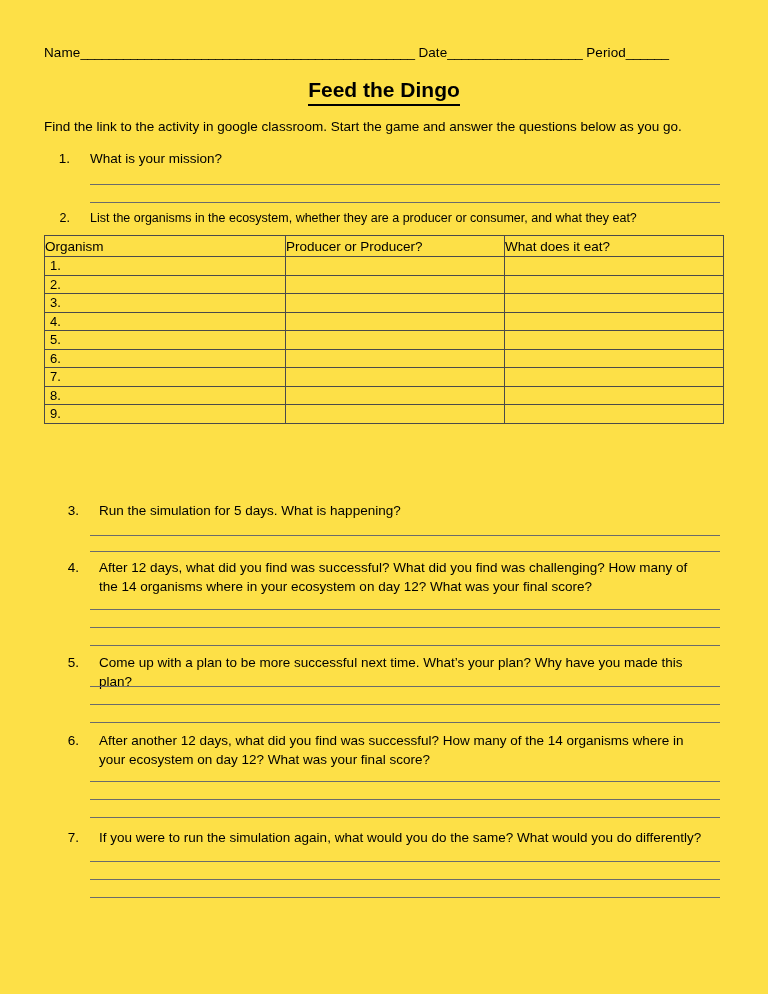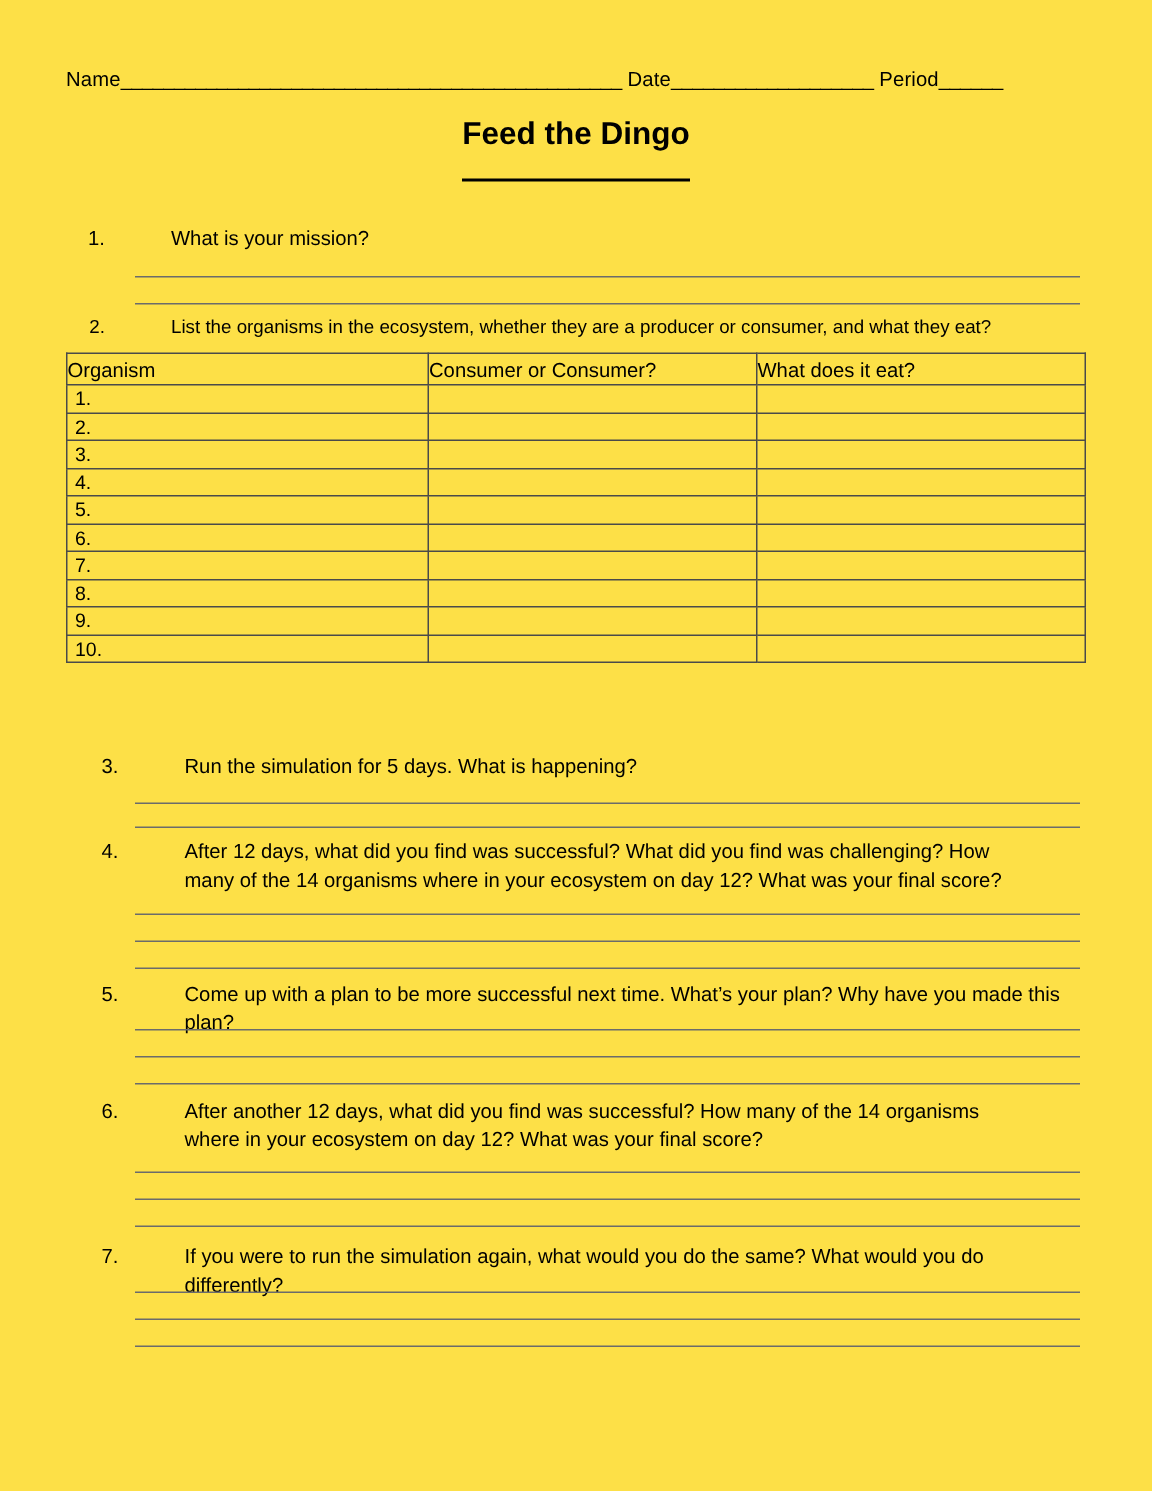--- a/index.html
+++ b/index.html
@@ -42,21 +42,21 @@
     left: 0;
     top: 77px;
     width: 768px;
     text-align: center;
     font-size: 21px;
     font-weight: bold;
     line-height: 26px;
   }
   .title span {
     border-bottom: 2px solid #000;
-    padding-bottom: 18px;
+    padding-bottom: 3px;
   }
 
   
   .intro {
     position: absolute;
     left: 44px;
     top: 118px;
     width: 690px;
     font-size: 13.5px;
     line-height: 18px;
@@ -70,21 +70,21 @@
   }
   .q .num {
     position: absolute;
     left: 0;
     top: 0;
     width: 26px;
     text-align: right;
   }
   .q .txt {
     display: block;
-    margin-left: 70px;
+    margin-left: 46px;
   }
 
   
   .ansline {
     position: absolute;
     left: 90px;
     width: 630px;
     height: 0;
     border-top: 1.3px solid #6b6b6b;
   }
@@ -131,20 +131,21 @@
   <div class="namerow">
     <span class="lbl">Name</span><span class="rule">_______________________________________________</span>
     <span class="lbl">Date</span><span class="rule">___________________</span>
     <span class="lbl">Period</span><span class="rule">______</span>
   </div>
 
   <div class="title">
     <span>Feed the Dingo</span>
   </div>
 
+  <div class="intro">Find the link to the activity in google classroom. Start the game and answer the questions below as you go.</div>
 
   <div class="q" style="left:44px; top:149px; width:676px;">
     <span class="num">1.</span>
     <span class="txt">What is your mission?</span>
   </div>
   <div class="ansline" style="top:184px;"></div>
   <div class="ansline" style="top:202px;"></div>
 
   <div class="q" style="left:44px; top:209px; width:676px; font-size:12.5px;">
     <span class="num">2.</span>
@@ -153,21 +154,21 @@
 
   <table class="orgtable">
     <colgroup>
         <col class="c1">
         <col class="c2">
         <col class="c3">
       </colgroup>
     <thead>
       <tr>
         <th>Organism</th>
-        <th>Consumer or Consumer?</th>
+        <th>Producer or Producer?</th>
         <th>What does it eat?</th>
       </tr>
     </thead>
     <tbody>
       <tr>
           <td class="idx">1.</td>
           <td></td>
           <td></td>
         </tr>
       <tr>
@@ -203,25 +204,20 @@
       <tr>
           <td class="idx">8.</td>
           <td></td>
           <td></td>
         </tr>
       <tr>
           <td class="idx">9.</td>
           <td></td>
           <td></td>
         </tr>
-      <tr>
-          <td class="idx">10.</td>
-          <td></td>
-          <td></td>
-        </tr>
     </tbody>
   </table>
 
   <div class="q" style="left:53px; top:501px; width:667px;">
     <span class="num">3.</span>
     <span class="txt">Run the simulation for 5 days. What is happening?</span>
   </div>
   <div class="ansline" style="top:535px;"></div>
   <div class="ansline" style="top:551px;"></div>
 

